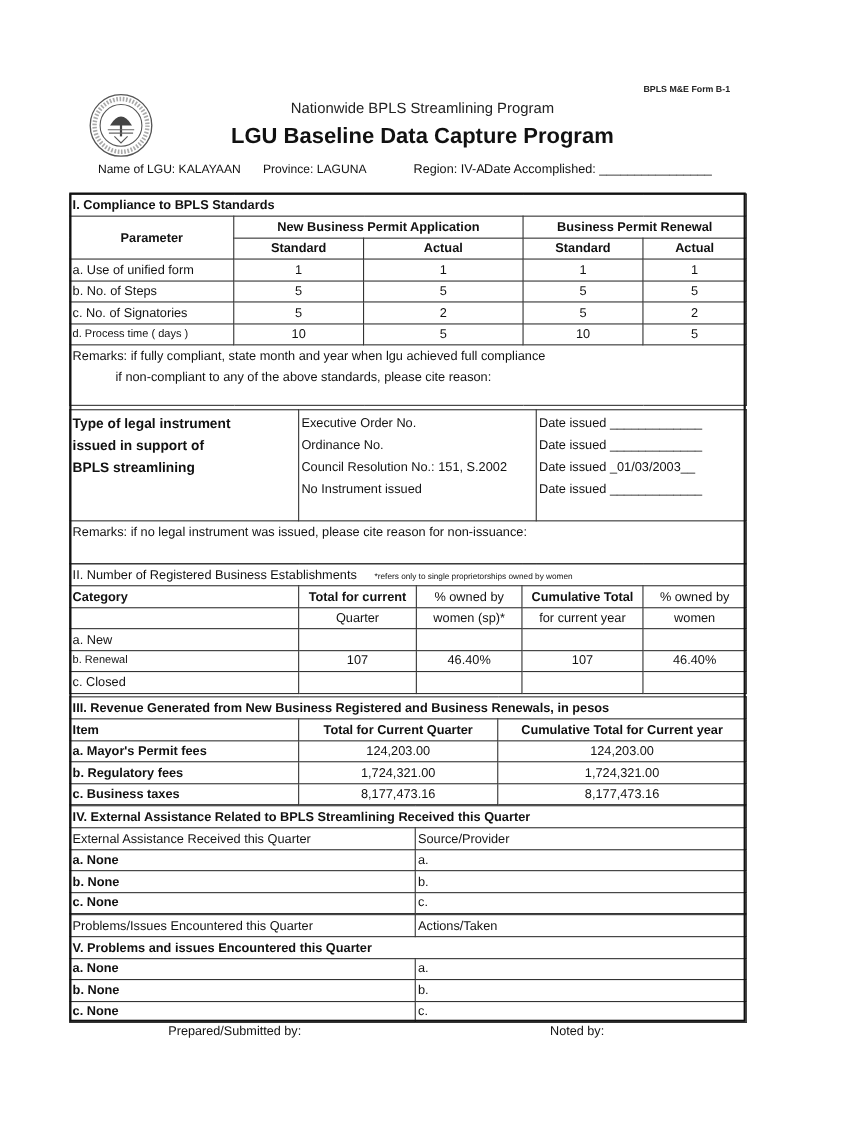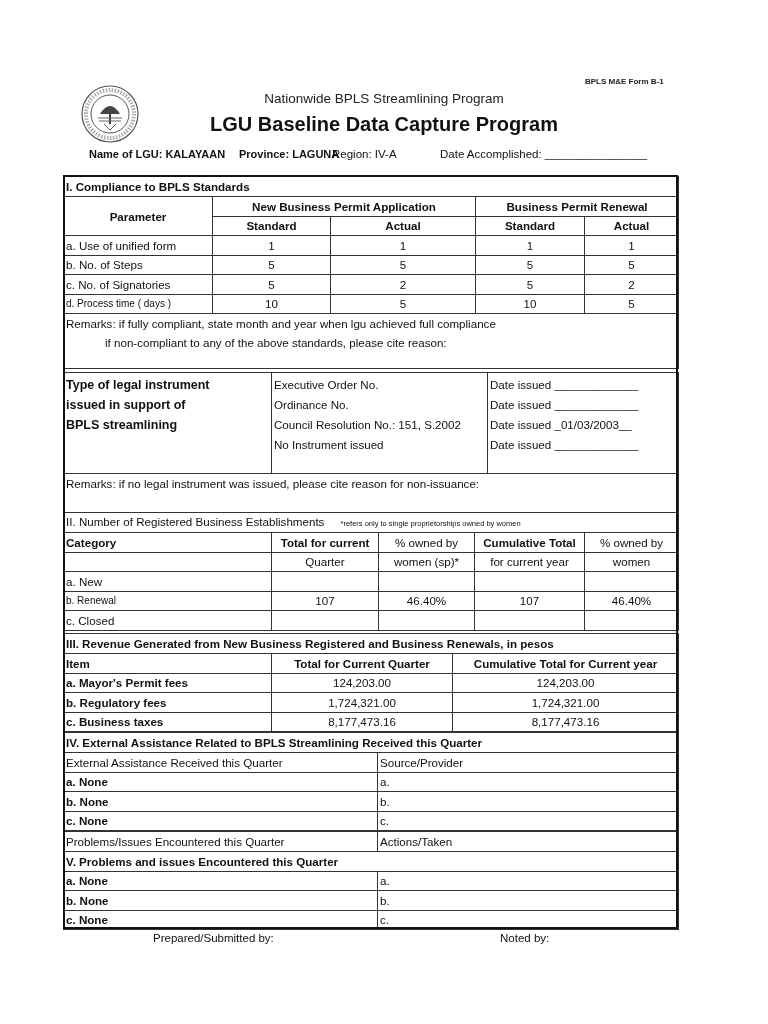--- a/index.html
+++ b/index.html
@@ -4,21 +4,21 @@
 <style>
   html, body { margin:0; padding:0; background:#ffffff; }
   body { width:768px; height:1024px; position:relative; overflow:hidden;
          font-family:"Liberation Sans", "DejaVu Sans", sans-serif; color:#111; }
   .abs { position:absolute; }
   .form-code { left:585px; top:77px; font-size:8px; font-weight:bold; color:#222; }
   .logo { left:80px; top:84px; width:60px; height:60px; }
   .title1 { left:0; width:768px; top:91px; text-align:center; font-size:13.5px; color:#222; }
   .title2 { left:0; width:768px; top:113px; text-align:center; font-size:20px; font-weight:bold; color:#111; }
   .meta { top:148px; font-size:11.5px; color:#111; }
-  .meta.b { font-weight:bold; font-size:11px;padding-left:25px; }
+  .meta.b { font-weight:normal; font-size:11px;padding-left:25px; }
   table.sheet { position:absolute; border-collapse:collapse; table-layout:fixed; font-size:11.6px; }
   table.sheet td { border:1px solid #333; padding:0 2px; height:18.5px; line-height:17px; overflow:hidden; white-space:nowrap; }
   .c { text-align:center; }
   .bold { font-weight:bold; }
   .outer { position:absolute; left:63px; top:175px; width:615px; height:754px; border:2px solid #111; box-sizing:border-box; pointer-events:none; }
   .small { font-size:10px; }
   .tiny { font-size:7.5px; font-weight:normal; }
   .footer { top:932px; font-size:11.5px; }
   .legal-cell { vertical-align:top; padding-top:2px !important; line-height:20px !important; }
 </style>
@@ -35,21 +35,21 @@
   <rect x="29" y="24" width="2" height="16" fill="#444"></rect>
   <path d="M18 34 L42 34 M19 37 L41 37" stroke="#666" stroke-width="1"></path>
   <path d="M24 40 L30 46 L36 40" fill="none" stroke="#555" stroke-width="1"></path>
 </svg>
 
 <div class="abs title1">Nationwide BPLS Streamlining Program</div>
 <div class="abs title2">LGU Baseline Data Capture Program</div>
 
 <div class="abs meta b" style="left:64px;">Name of LGU: KALAYAAN</div>
 <div class="abs meta b" style="left:214px;">Province: LAGUNA</div>
-<div class="abs meta" style="left:332px;">Region: IV-A</div>
+<div class="abs meta" style="left:332px;padding-left:44px;">Region: IV-A</div>
 <div class="abs meta" style="left:440px;">Date Accomplished: ________________</div>
 
 <table class="sheet" style="left:63px; top:176px; width:615px;">
   <colgroup>
       <col style="width:149px">
       <col style="width:118px">
       <col style="width:145px">
       <col style="width:109px">
       <col style="width:94px">
     </colgroup>

